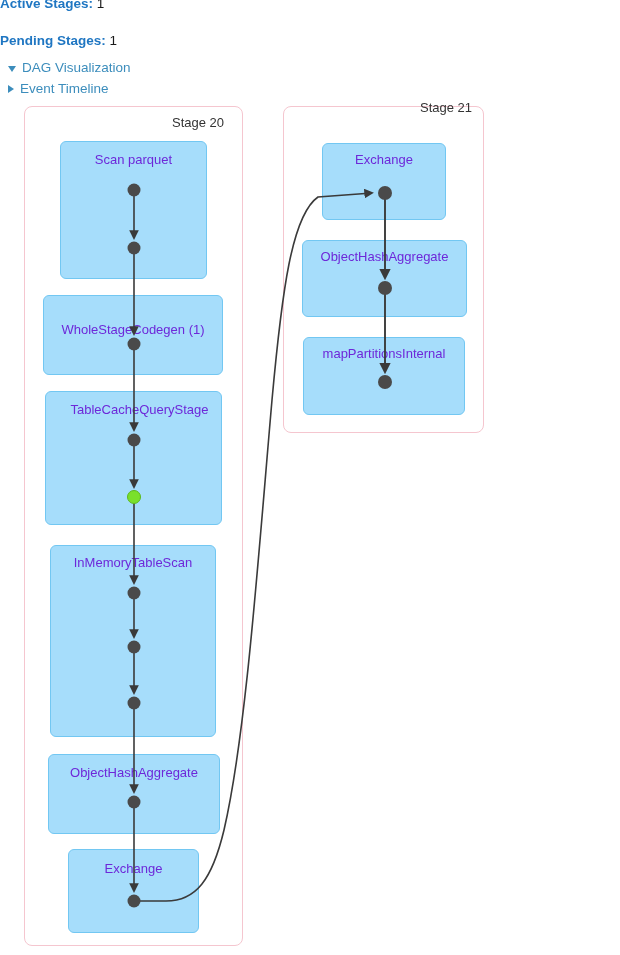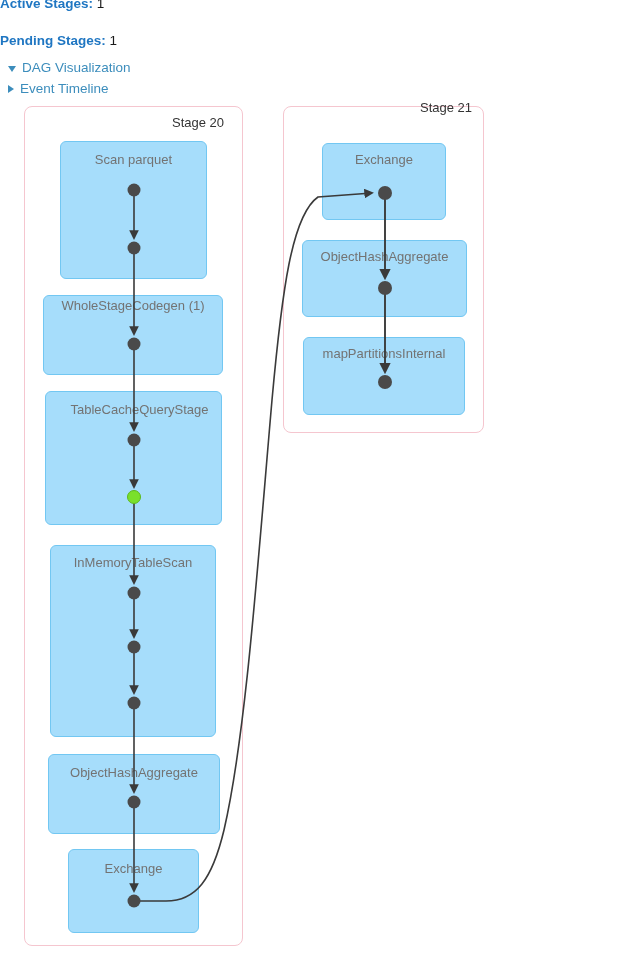--- a/index.html
+++ b/index.html
@@ -84,21 +84,21 @@
   
   .node-box {
     position: absolute;
     background: #a6ddfb;
     border: 1px solid #72c7f2;
     border-radius: 6px;
   }
   .node-label {
     position: absolute;
     font-size: 13px;
-    color: #737373;
+    color: #6d28d9;
     white-space: nowrap;
     text-align: center;
   }
 </style>
 </head>
 <body>
 
 <div id="root">
 
   <div class="summary-line" id="summary-active">
@@ -121,21 +121,21 @@
 
   <div id="dag-canvas">
 
     <div class="stage-cluster" style="left:24px; top:106px; width:219px; height:840px;"></div>
     <div class="stage-label" style="left:172px; top:115px;">Stage 20</div>
 
     <div class="node-box" style="left:60px; top:141px; width:147px; height:138px;"></div>
     <div class="node-label" style="left:60px; top:152px; width:147px;">Scan parquet</div>
 
     <div class="node-box" style="left:43px; top:295px; width:180px; height:80px;"></div>
-    <div class="node-label" style="left:43px; top:298px; width:180px;">WholeStageCodegen (1)</div>
+    <div class="node-label" style="left:43px; top:322px; width:180px;">WholeStageCodegen (1)</div>
 
     <div class="node-box" style="left:45px; top:391px; width:177px; height:134px;"></div>
     <div class="node-label" style="left:45px; top:402px; width:177px;padding-left:12px;">TableCacheQueryStage</div>
 
     <div class="node-box" style="left:50px; top:545px; width:166px; height:192px;"></div>
     <div class="node-label" style="left:50px; top:555px; width:166px;">InMemoryTableScan</div>
 
     <div class="node-box" style="left:48px; top:754px; width:172px; height:80px;"></div>
     <div class="node-label" style="left:48px; top:765px; width:172px;">ObjectHashAggregate</div>
 

